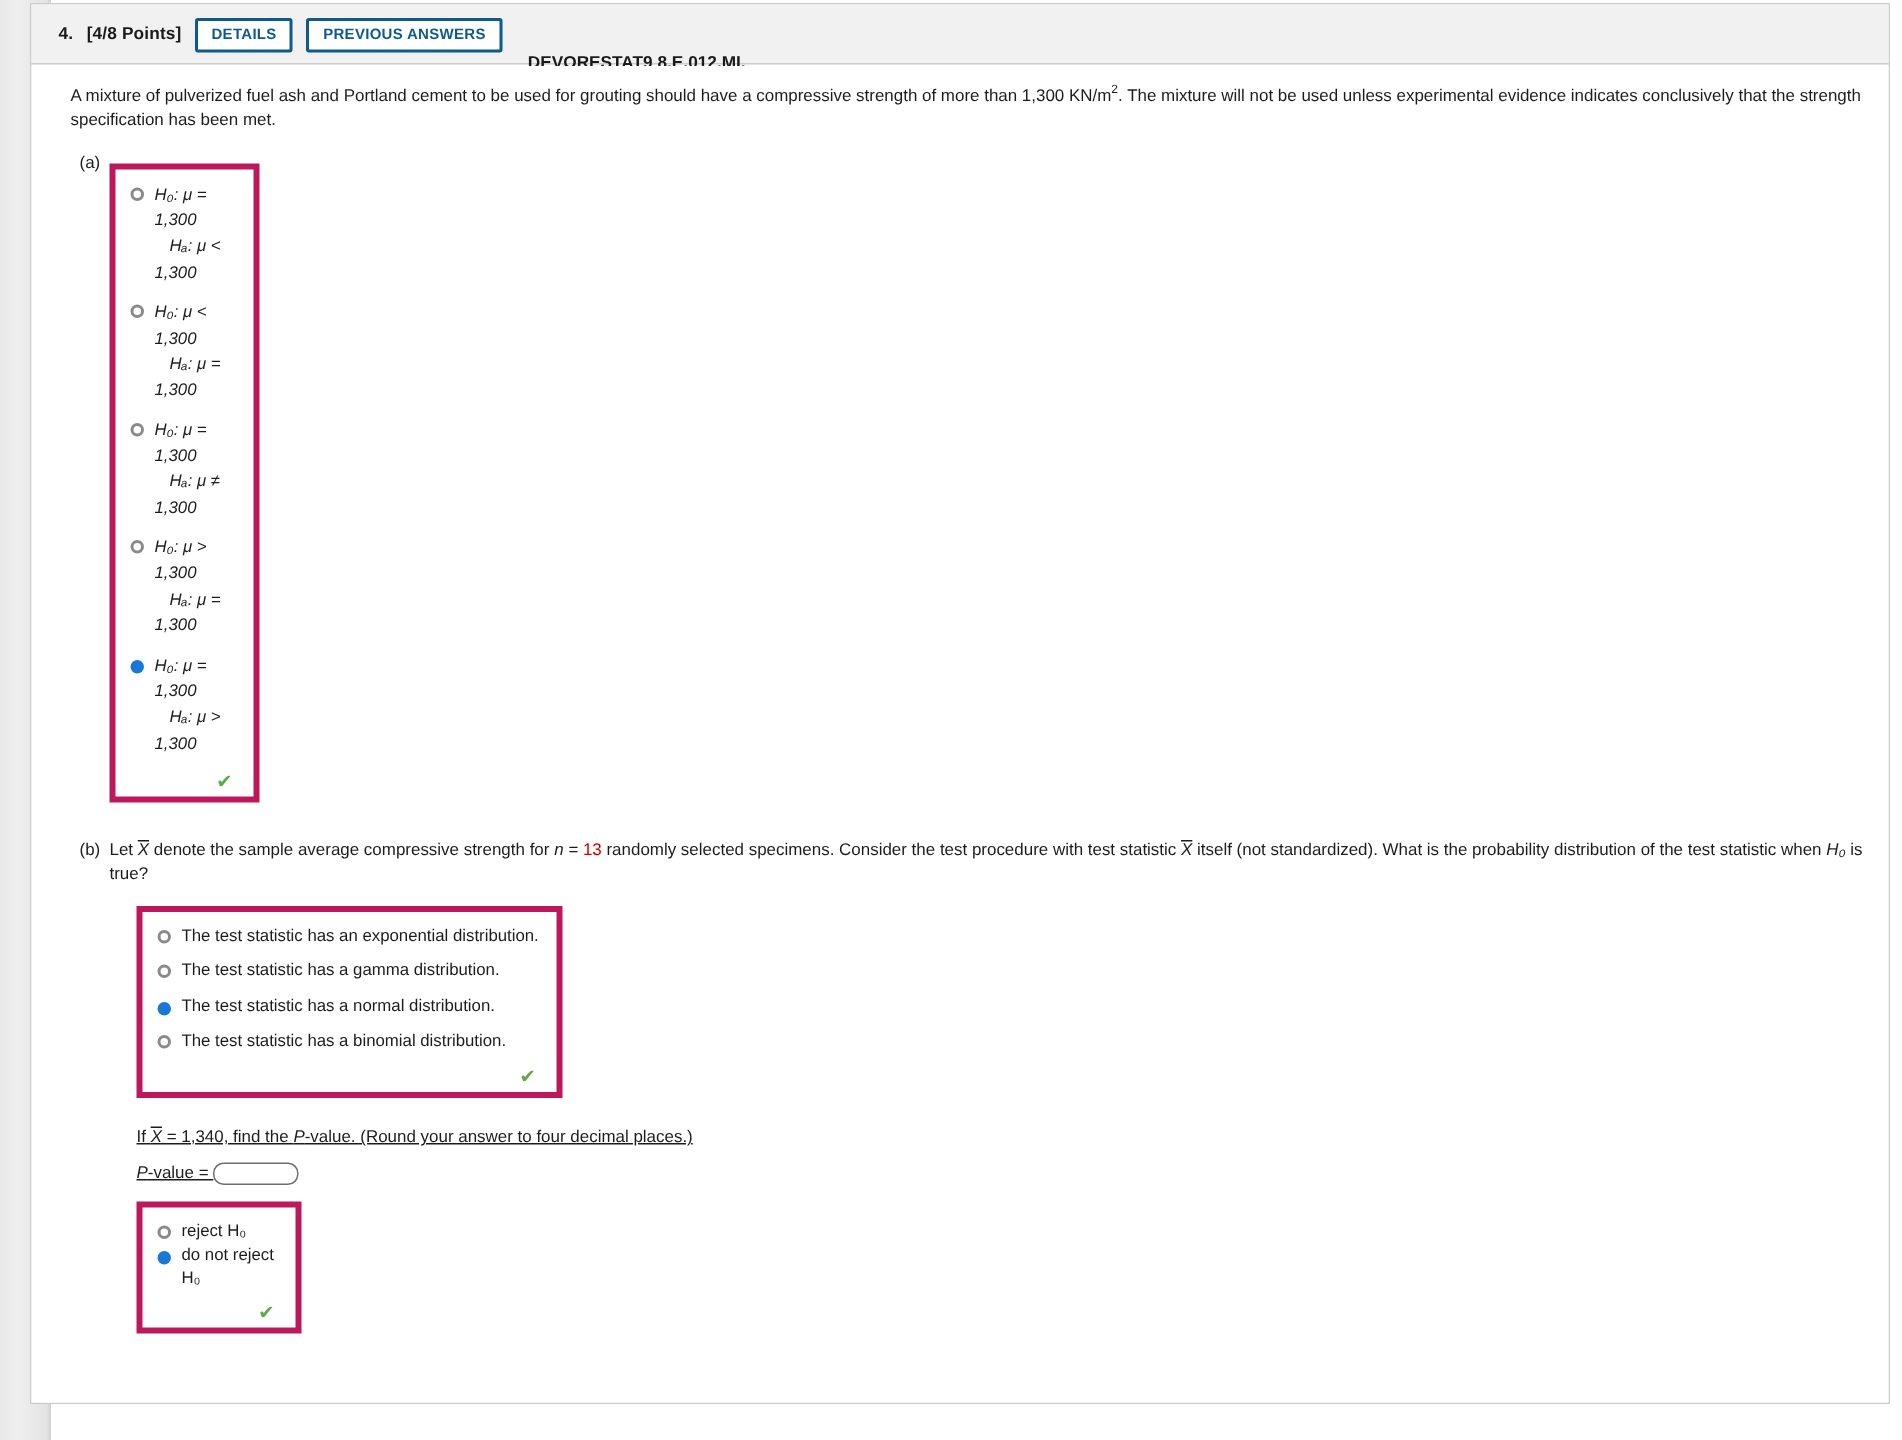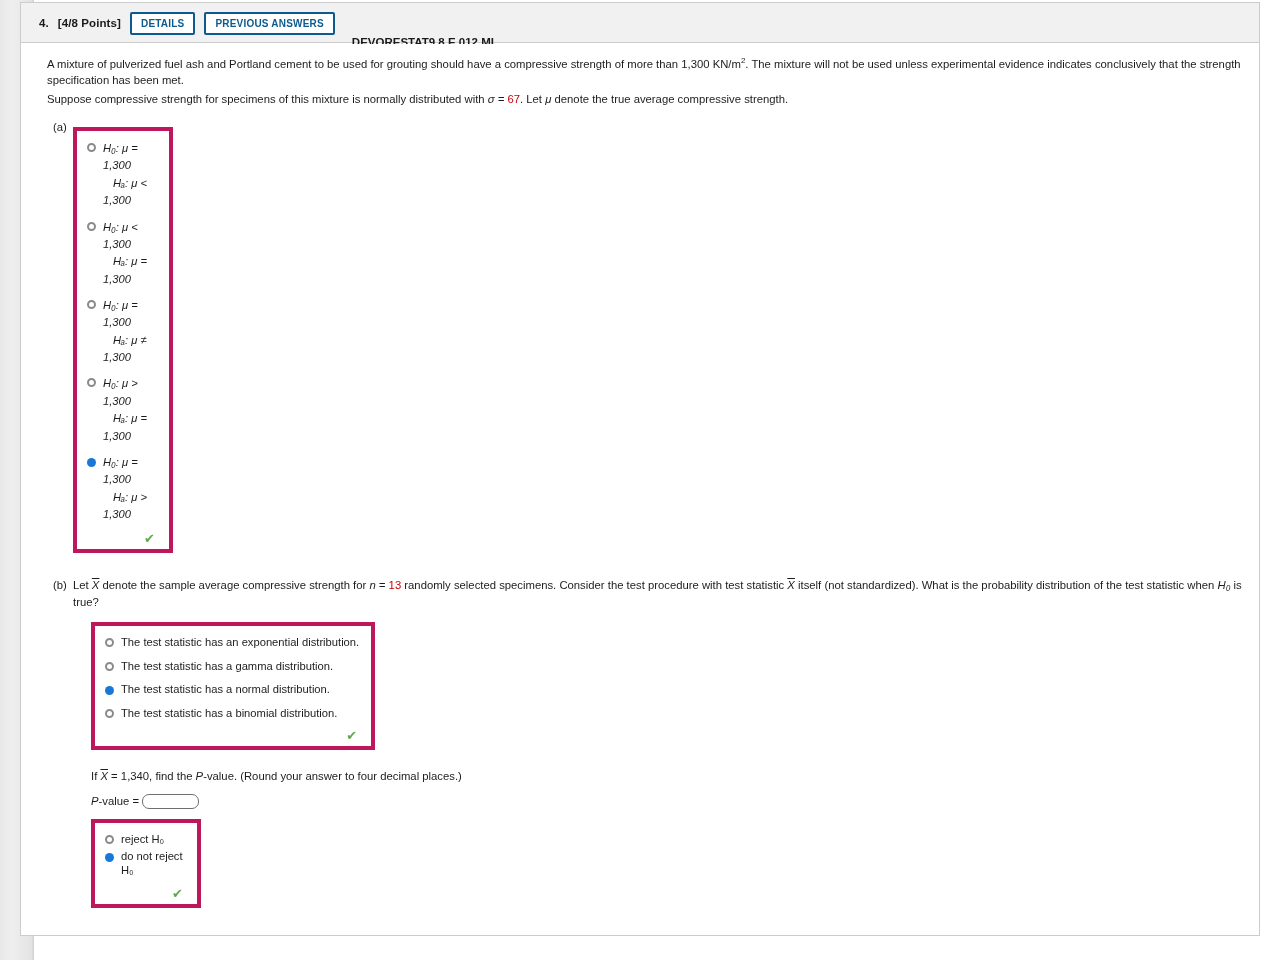--- a/index.html
+++ b/index.html
@@ -147,23 +147,20 @@
       <button class="hdr-btn">PREVIOUS ANSWERS</button>
       <span class="qcode">DEVORESTAT9 8.E.012.MI.</span>
     </div>
   </div>
 
   <div class="qbody">
 
     <div class="stem">
       <span>A mixture of pulverized fuel ash and Portland cement to be used for grouting should have a compressive strength of more than 1,300 KN/m</span><sup>2</sup><span>. The mixture will not be used unless experimental evidence indicates conclusively that the strength specification has been met.</span>
     </div>
-    <div class="stem" style="margin-top:2px;">
-      <span>Suppose compressive strength for specimens of this mixture is normally distributed with </span><i>σ = </i><span class="red">67</span><span>. Let </span><i>μ</i><span> denote the true average compressive strength.</span>
-    </div>
 
     <div class="part" style="margin-top:12px;">
       <div class="part-letter">(a)</div>
       <div class="part-text">
 
         <div class="optbox" style="width:100px;">
           <div class="opt-row">
             <span class="radio"></span>
             <span class="hyp-pair opt-label">
               <span style="font-style:italic">H₀: μ = 1,300</span><br>
@@ -223,21 +220,21 @@
             <span class="radio sel"></span>
             <span class="opt-label">The test statistic has a normal distribution.</span>
           </div>
           <div class="opt-row">
             <span class="radio"></span>
             <span class="opt-label">The test statistic has a binomial distribution.</span>
           </div>
           <div class="check">✔</div>
         </div>
 
-        <div class="subsec" style="margin-left:18px;">
+        <div class="subsec" style="margin-left:18px;text-decoration:underline;">
           <div class="inline-line" style="margin-top:18px;">
             <span>If </span><span class="overline">X</span><span> = 1,340, find the </span><i>P</i><span>-value. (Round your answer to four decimal places.)</span>
           </div>
           <div class="inline-line" style="margin-top:8px;">
             <i>P</i><span>-value = </span><span class="answer-box"></span>
           </div>
 
           <div class="optbox" style="margin-top:10px;width:110px;">
             <div class="opt-row" style="margin-bottom:2px;">
               <span class="radio"></span>

